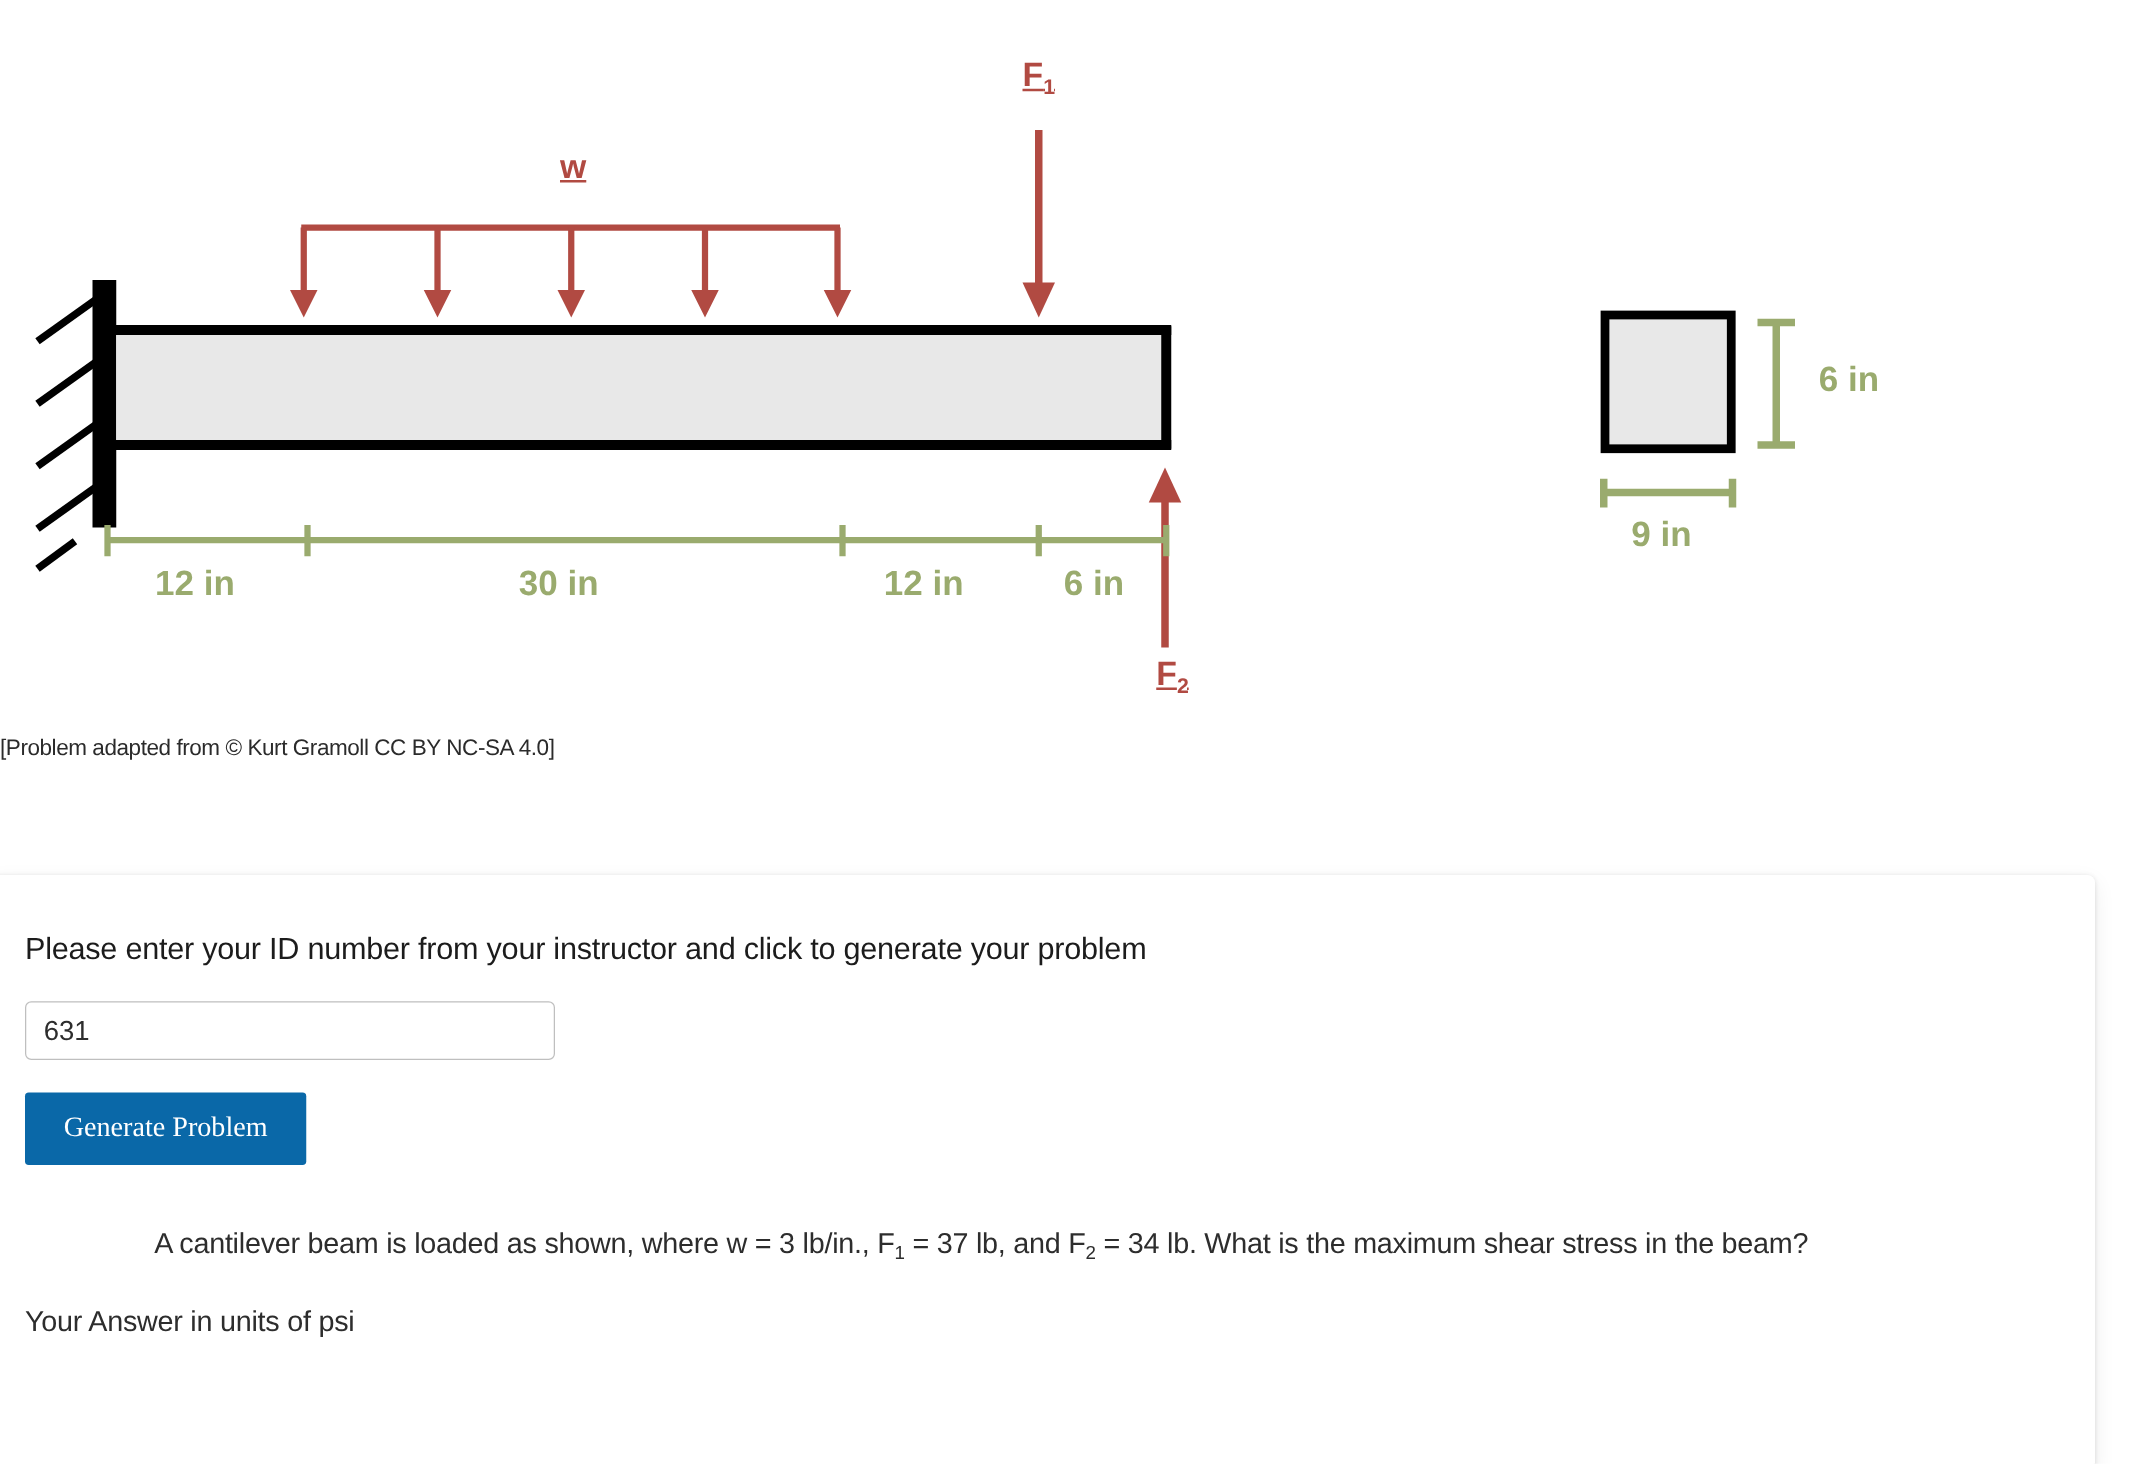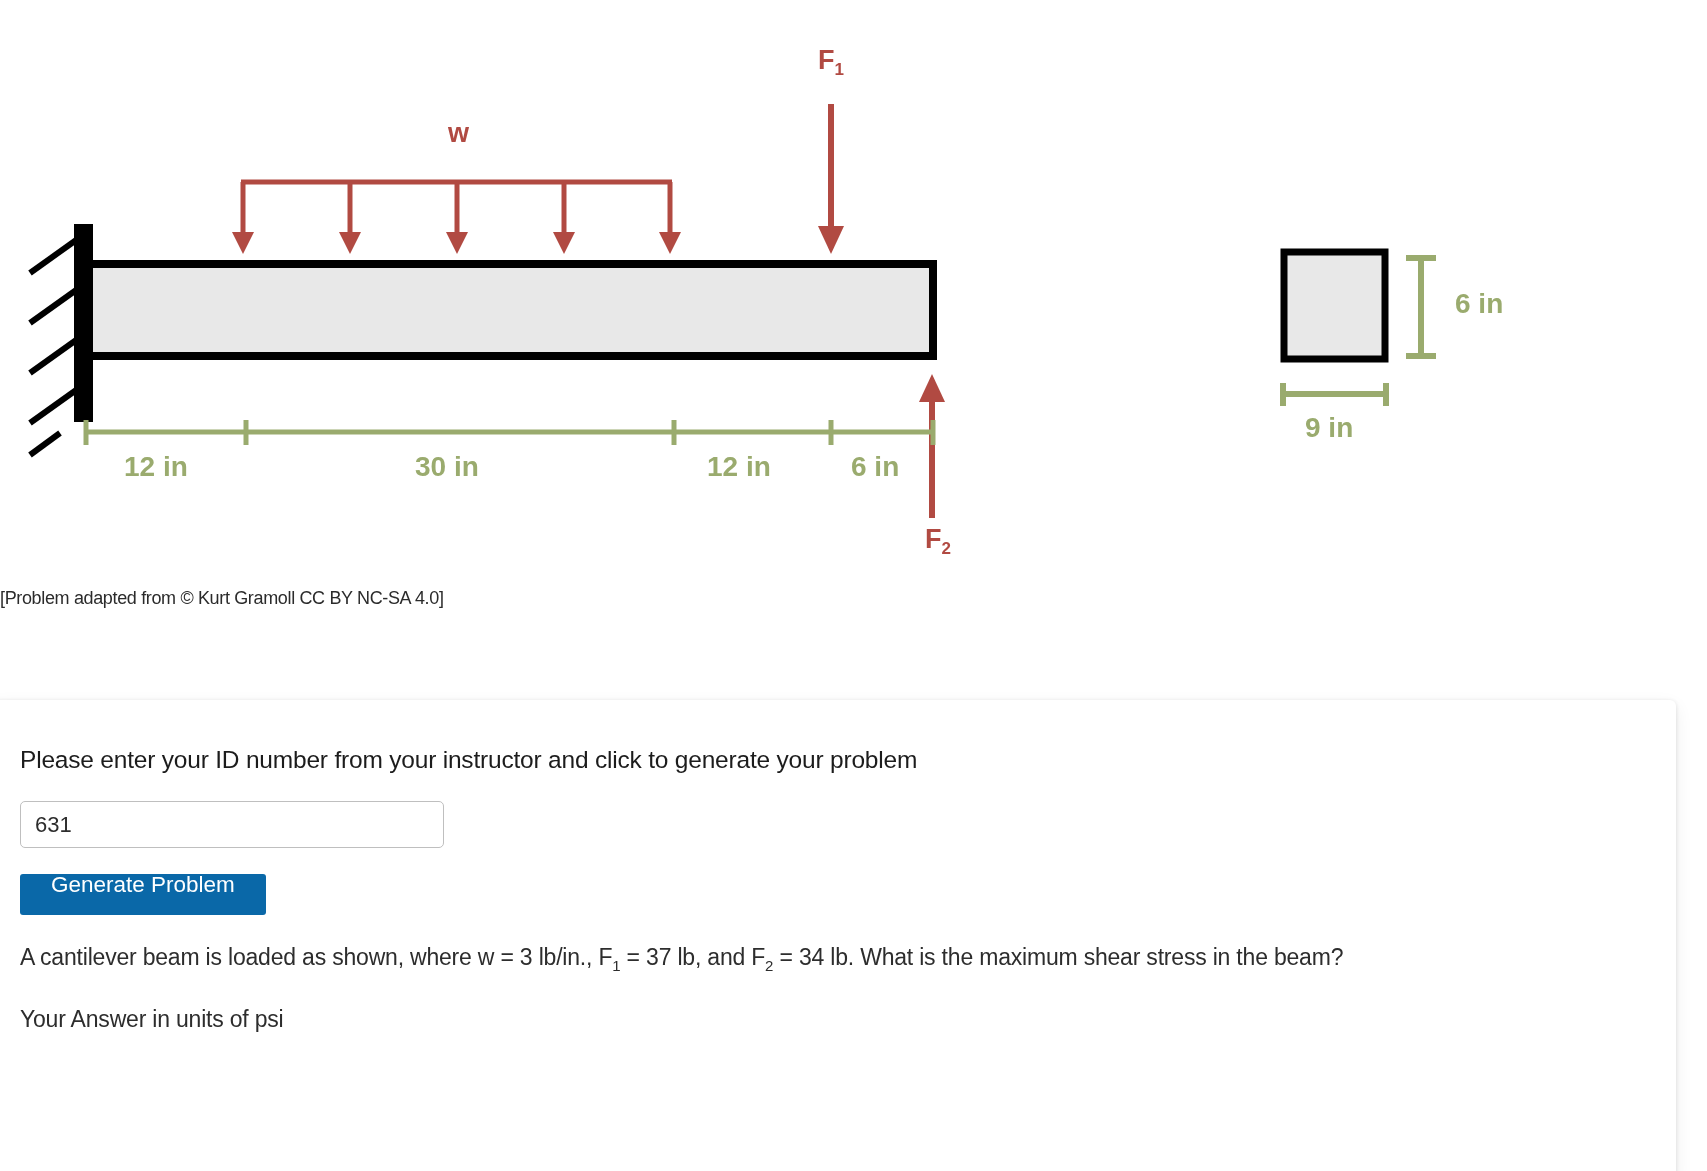--- a/index.html
+++ b/index.html
@@ -47,20 +47,21 @@
     font-weight: bold;
     font-size: 28px;
     white-space: nowrap;
   }
   .force-label {
     position: absolute;
     color: #b14a42;
     font-weight: bold;
     font-size: 27px;
     white-space: nowrap;
+    text-decoration: underline;
   }
   .force-label sub {
     font-size: 17px;
     font-weight: bold;
   }
 
   
   #attribution {
     position: absolute;
     left: 0px;
@@ -111,46 +112,47 @@
     color: #2d2d2d;
     border: 1px solid #bfbfbf;
     border-radius: 5px;
     background: #ffffff;
     outline: none;
   }
 
   #generate-btn {
     display: inline-block;
     margin-top: 26px;
-    padding: 0 31px 18px 31px;
+    padding: 17px 31px 18px 31px;
     background: #0a68a8;
     color: #ffffff;
     font-size: 22.5px;
-    font-family: Liberation Sans, sans-serif;
+    font-family: Liberation Serif, serif;
     border: none;
     border-radius: 3px;
     cursor: pointer;
     line-height: 1;
   }
 
   .subheading {
     font-size: 24px;
     font-weight: bold;
     color: #1c1c1c;
     margin-top: 16px;
     letter-spacing: -0.2px;
   }
 
   .body-text {
     font-size: 23px;
     color: #2d2d2d;
     line-height: 1.65;
-    margin-top: 24px;
+    margin-top: 44px;
     max-width: 1530px;
     letter-spacing: -0.2px;
+    text-align: center;
   }
   .body-text sub { font-size: 15px; }
 
   .answer-line {
     font-size: 23px;
     color: #2d2d2d;
     margin-top: 28px;
     letter-spacing: -0.2px;
   }
 </style>

